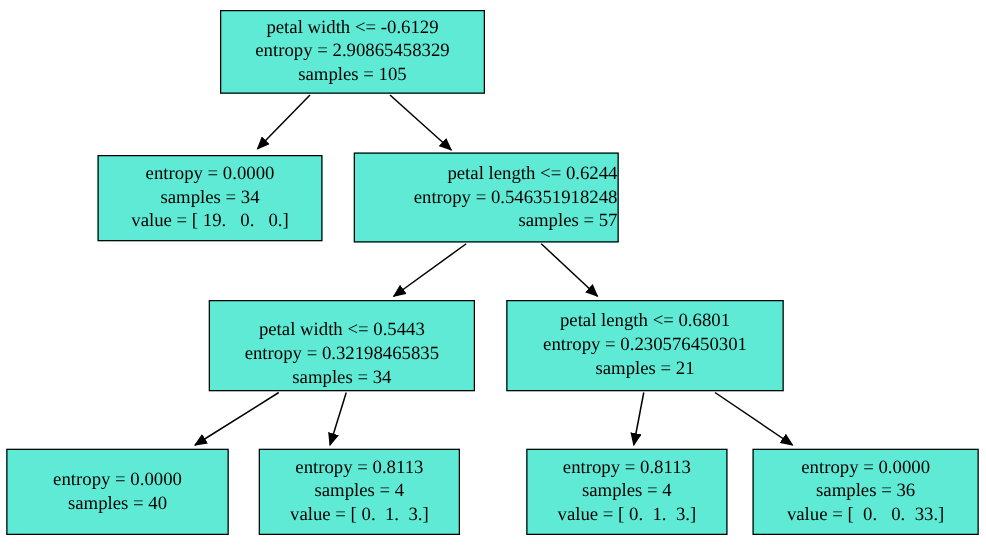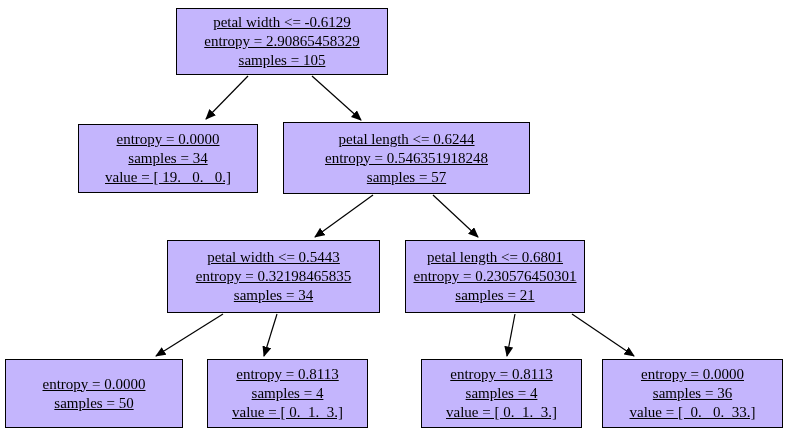--- a/index.html
+++ b/index.html
@@ -19,40 +19,39 @@
     position: absolute;
     left: 0;
     top: 0;
     width: 789px;
     height: 437px;
   }
   .node {
     position: absolute;
     box-sizing: border-box;
     border: 1px solid #000000;
-    background: #c4b5fd;
+    background: #5eead4;
     display: flex;
     flex-direction: column;
     justify-content: center;
     align-items: center;
     text-align: center;
     font-size: 15px;
     line-height: 19px;
     color: #000000;
-    text-decoration: underline;
   }
   .node .line {
     white-space: pre;
   }
   
   .n0 { left: 176px; top:   8px; width: 212px; height: 67px; }
   .n1 { left:  78px; top: 124px; width: 180px; height: 69px; }
-  .n2 { left: 283px; top: 122px; width: 247px; height: 72px; }
-  .n3 { left: 167px; top: 240px; width: 213px; height: 73px; }
-  .n4 { left: 405px; top: 240px; width: 180px; height: 73px; }
+  .n2 { left: 283px; top: 122px; width: 212px; height: 72px; align-items: flex-end; }
+  .n3 { left: 167px; top: 240px; width: 213px; height: 73px; justify-content: flex-end; }
+  .n4 { left: 405px; top: 240px; width: 222px; height: 73px; }
   .n5 { left:   5px; top: 359px; width: 178px; height: 69px; }
   .n6 { left: 207px; top: 359px; width: 161px; height: 69px; }
   .n7 { left: 421px; top: 359px; width: 161px; height: 69px; }
   .n8 { left: 602px; top: 359px; width: 181px; height: 69px; }
   .edge {
     stroke: #000000;
     stroke-width: 1.2;
     fill: none;
   }
 </style>
@@ -102,21 +101,21 @@
   </div>
 
   <div class="node n4">
     <div class="line">petal length &lt;= 0.6801</div>
     <div class="line">entropy = 0.230576450301</div>
     <div class="line">samples = 21</div>
   </div>
 
   <div class="node n5">
     <div class="line">entropy = 0.0000</div>
-    <div class="line">samples = 50</div>
+    <div class="line">samples = 40</div>
   </div>
 
   <div class="node n6">
     <div class="line">entropy = 0.8113</div>
     <div class="line">samples = 4</div>
     <div class="line">value = [ 0.  1.  3.]</div>
   </div>
 
   <div class="node n7">
     <div class="line">entropy = 0.8113</div>

